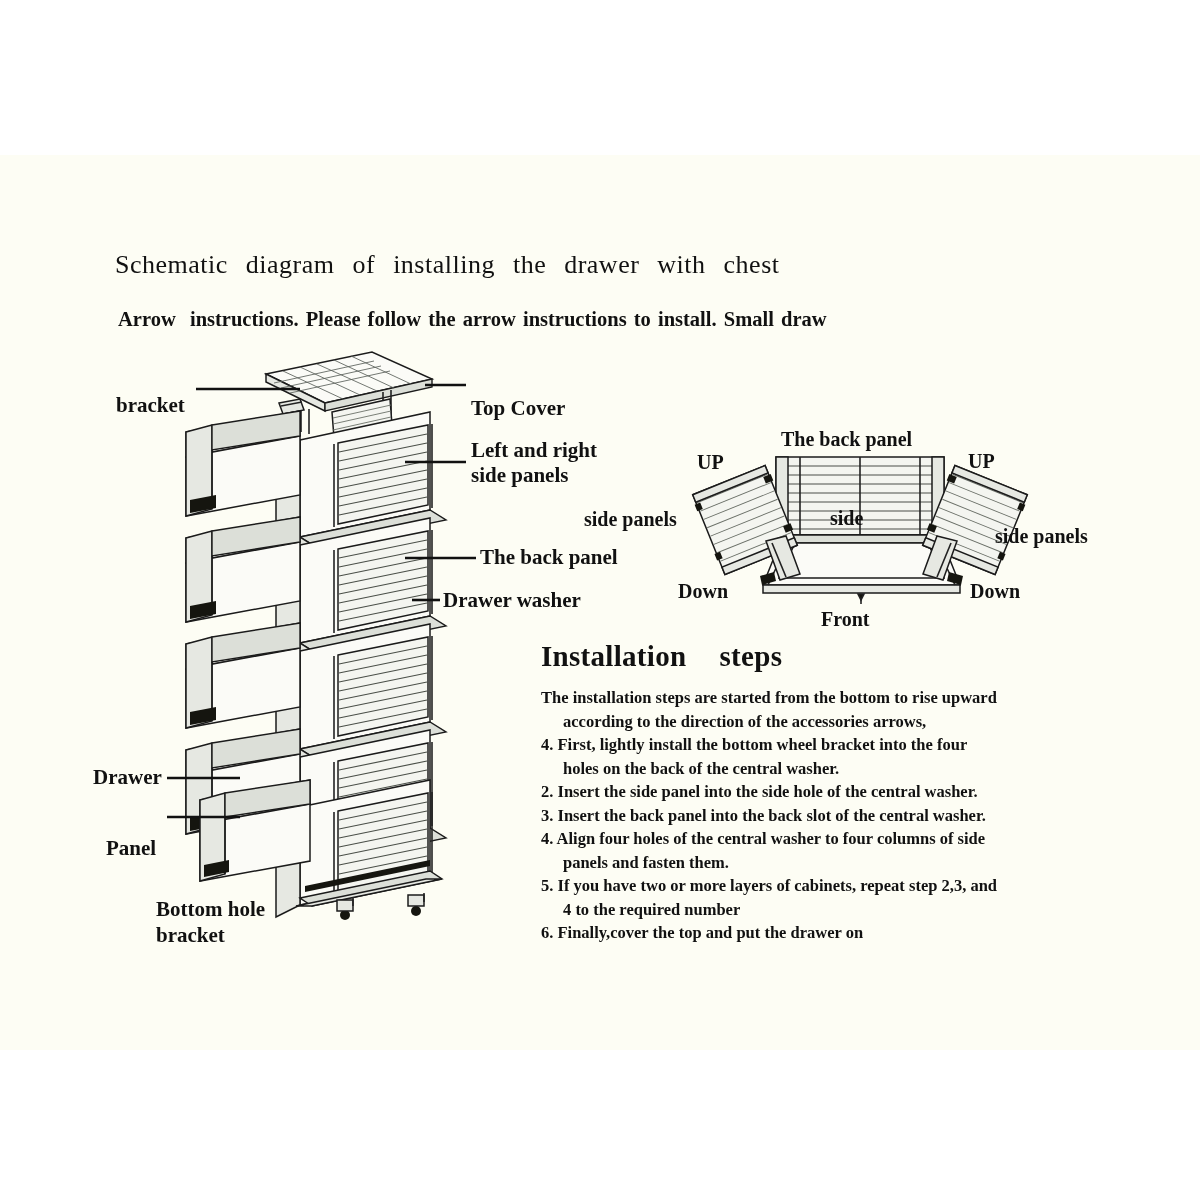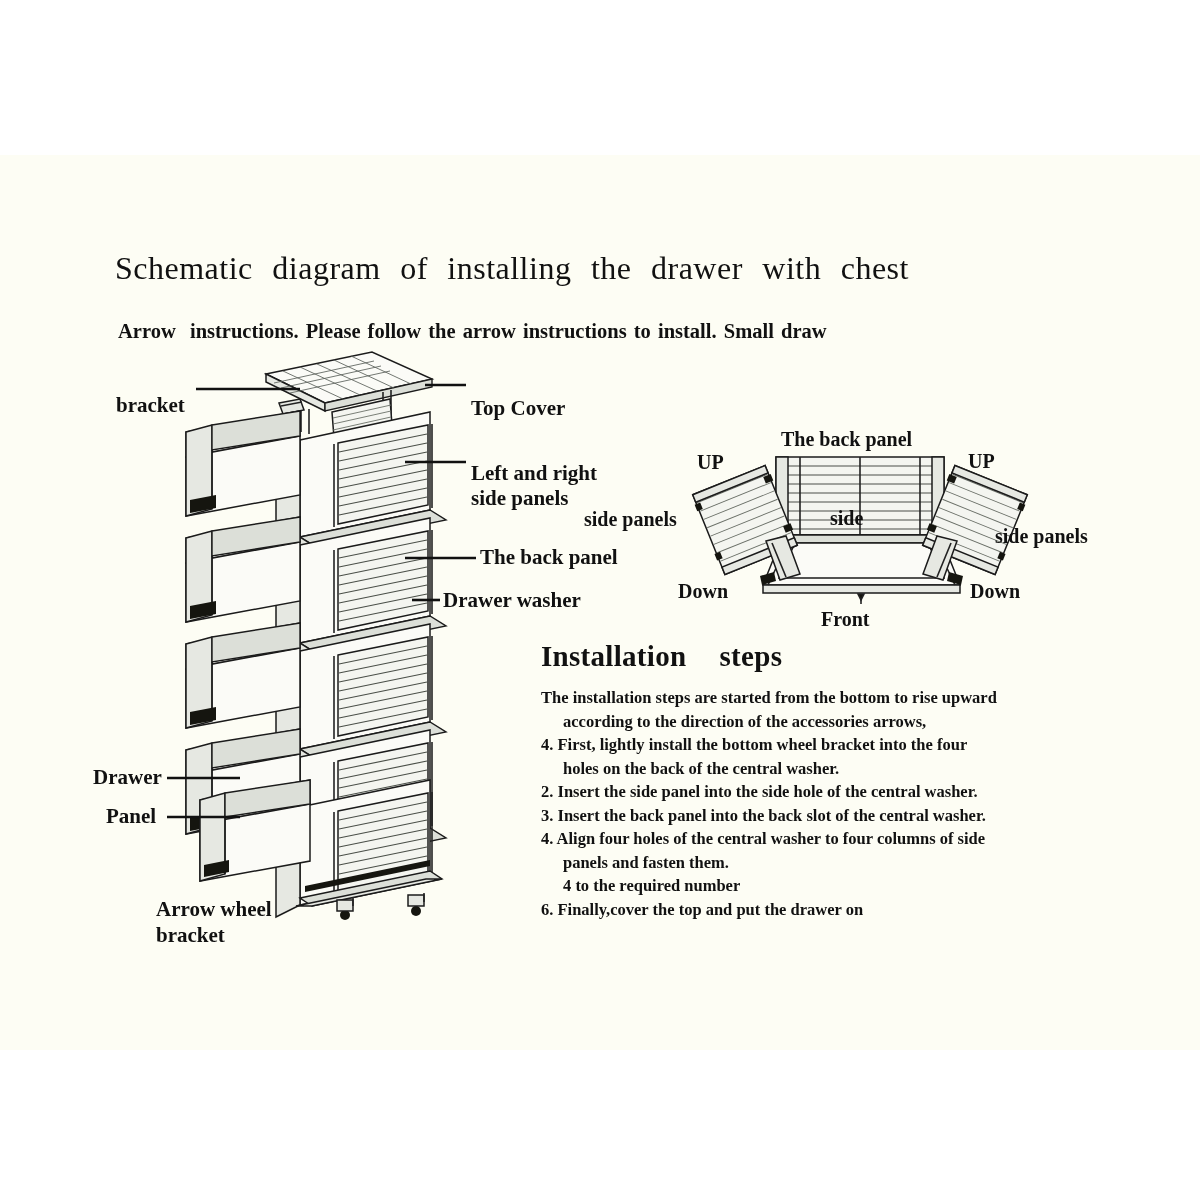--- a/index.html
+++ b/index.html
@@ -1,32 +1,32 @@
 <!DOCTYPE html>
 <html><head>
 <meta charset="utf-8">
 <style>
   html,body{margin:0;padding:0;background:#ffffff;}
   body{width:1200px;height:1200px;overflow:hidden;font-family:"Liberation Serif",serif;color:#111;}
   #page{position:relative;width:1200px;height:1200px;background:#ffffff;}
   #band{position:absolute;left:0;top:155px;width:1200px;height:895px;background:#fdfdf4;}
   .t{position:absolute;white-space:pre;color:#111;font-weight:bold;}
 
-  #title{left:115px;top:250px;font-size:32px;letter-spacing:.5px;word-spacing:11px;font-weight:400;}
-  #subtitle{left:118px;top:308px;font-size:20.5px;font-weight:700;word-spacing:2px;margin-top:12px;}
+  #title{left:115px;top:250px;font-size:26px;letter-spacing:.5px;word-spacing:11px;font-weight:400;}
+  #subtitle{left:118px;top:308px;font-size:20.5px;font-weight:700;word-spacing:2px;}
 
   .lbl{font-size:21px;font-weight:700;}
   .lbl2{font-size:21px;font-weight:700;line-height:25px;}
   #lbl-bracket{left:116px;top:393px;}
   #lbl-topcover{left:471px;top:372px;margin-top:24px;}
-  #lbl-sidepanels{left:471px;top:438px;margin-top:23px;}
+  #lbl-sidepanels{left:471px;top:438px;}
   #lbl-backpanel{left:480px;top:545px;}
   #lbl-centralwasher{left:443px;top:588px;}
   #lbl-drawer{left:93px;top:765px;}
-  #lbl-panel{left:106px;top:804px;}
+  #lbl-panel{left:106px;top:836px;}
   #lbl-bottomwheel{left:156px;top:896px;line-height:26px;}
 
   #r-backpanel{left:781px;top:428px;font-size:20px;font-weight:700;}
   #r-up-l{left:697px;top:451px;font-size:20px;font-weight:700;}
   #r-up-r{left:968px;top:450px;font-size:20px;font-weight:700;}
   #r-side-l{left:584px;top:508px;font-size:20px;font-weight:700;}
   #r-side-r{left:995px;top:525px;font-size:20px;font-weight:700;}
   #r-back{left:830px;top:507px;font-size:20px;font-weight:700;}
   #r-down-l{left:678px;top:580px;font-size:20px;font-weight:700;}
   #r-down-r{left:970px;top:580px;font-size:20px;font-weight:700;}
@@ -368,21 +368,21 @@
     </g>
   </svg>
 
   <div class="t lbl" id="lbl-bracket">bracket</div>
   <div class="t lbl" id="lbl-topcover">Top Cover</div>
   <div class="t lbl2" id="lbl-sidepanels"><span>Left and right</span><br><span>side panels</span></div>
   <div class="t lbl" id="lbl-backpanel">The back panel</div>
   <div class="t lbl" id="lbl-centralwasher">Drawer washer</div>
   <div class="t lbl" id="lbl-drawer">Drawer</div>
   <div class="t lbl" id="lbl-panel">Panel</div>
-  <div class="t lbl2" id="lbl-bottomwheel"><span>Arrow wheel</span><br><span>bracket</span></div>
+  <div class="t lbl2" id="lbl-bottomwheel"><span>Bottom hole</span><br><span>bracket</span></div>
 
   <div class="t" id="r-backpanel">The back panel</div>
   <div class="t" id="r-up-l">UP</div>
   <div class="t" id="r-up-r">UP</div>
   <div class="t" id="r-side-l">side panels</div>
   <div class="t" id="r-side-r">side panels</div>
   <div class="t" id="r-back">side</div>
   <div class="t" id="r-down-l">Down</div>
   <div class="t" id="r-down-r">Down</div>
   <div class="t" id="r-front">Front</div>
@@ -390,16 +390,17 @@
   <div class="t" id="steps-head">Installation  steps</div>
   <div id="steps-body">
       <div class="ln">The installation steps are started from the bottom to rise upward</div>
       <div class="ln ind">according to the direction of the accessories arrows,</div>
       <div class="ln">4. First, lightly install the bottom wheel bracket into the four</div>
       <div class="ln ind">holes on the back of the central washer.</div>
       <div class="ln">2. Insert the side panel into the side hole of the central washer.</div>
       <div class="ln">3. Insert the back panel into the back slot of the central washer.</div>
       <div class="ln">4. Align four holes of the central washer to four columns of side</div>
       <div class="ln ind">panels and fasten them.</div>
+      <div class="ln">5. If you have two or more layers of cabinets, repeat step 2,3, and</div>
       <div class="ln ind">4 to the required number</div>
       <div class="ln">6. Finally,cover the top and put the drawer on</div>
     </div>
 </div>
 
 </body></html>

